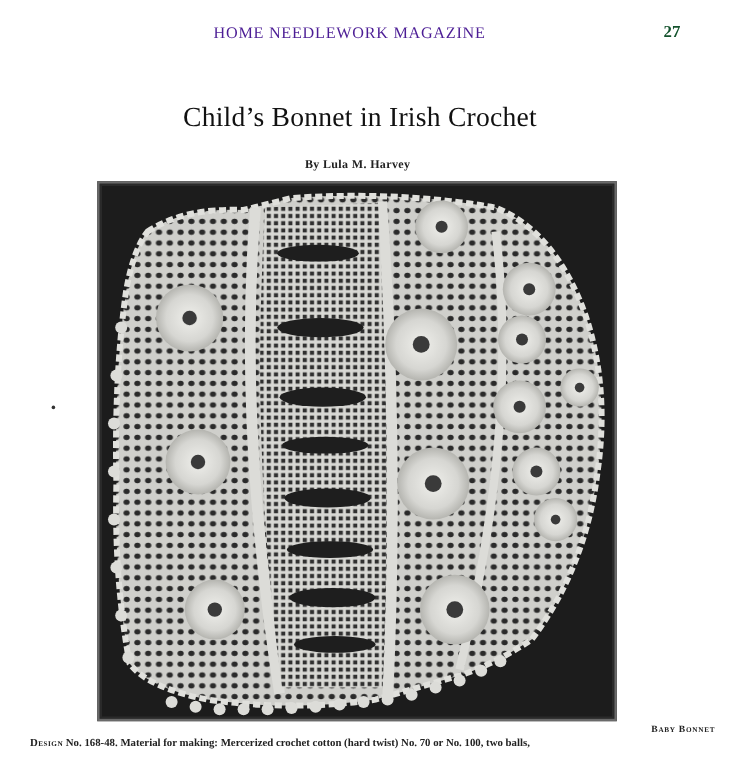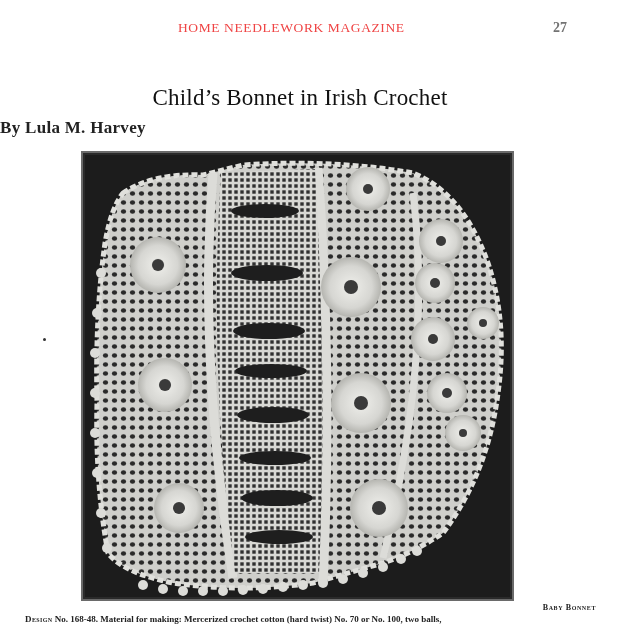--- a/index.html
+++ b/index.html
@@ -1,21 +1,21 @@
 <!DOCTYPE html>
 <html><head>
 <meta charset="utf-8">
 <style>
   html, body { margin: 0; padding: 0; background: #ffffff; }
   body { width: 621px; height: 640px; position: relative; overflow: hidden; font-family: "Liberation Serif", "DejaVu Serif", serif; color: #1a1a1a; }
   .running-head { position: absolute; top: 20px; left: 0; width: 621px; height: 20px; }
-  .mag-name { position: absolute; left: 178px; top: 0; font-size: 13.5px; letter-spacing: 0.6px; color: #ef4444; }
-  .page-num { position: absolute; left: 553px; top: 0; font-size: 14px; font-weight: bold; color: #737373; }
+  .mag-name { position: absolute; left: 178px; top: 0; font-size: 13.5px; letter-spacing: 0.6px; color: #4c1d95; }
+  .page-num { position: absolute; left: 553px; top: 0; font-size: 14px; font-weight: bold; color: #14532d; }
   .title { position: absolute; top: 73px; left: 0; width: 600px; text-align: center; font-size: 23px; color: #111; letter-spacing: 0.2px; margin-top: 12px; }
-  .byline { position: absolute; top: 118px; left: 0; width: 596px; text-align: left; font-size: 17px; font-weight: bold; color: #222; letter-spacing: 0.3px; }
+  .byline { position: absolute; top: 132px; left: 0; width: 596px; text-align: center; font-size: 10px; font-weight: bold; color: #222; letter-spacing: 0.3px; }
   .stray-dot { position: absolute; left: 43px; top: 338px; width: 3px; height: 3px; border-radius: 50%; background: #333; }
   .photo-frame { position: absolute; left: 81px; top: 151px; width: 433px; height: 450px; background: #1c1c1c; border: 2px solid #6a6a6a; box-sizing: border-box; box-shadow: inset 0 0 0 2px #2a2a2a; overflow: hidden; }
   .photo-frame svg { display: block; }
   .caption { position: absolute; top: 603px; left: 0; width: 596px; text-align: right; font-size: 8px; font-weight: bold; letter-spacing: 0.6px; font-variant: small-caps; color: #222; }
   .design-note { position: absolute; top: 614px; left: 25px; width: 560px; font-size: 9px; line-height: 10.5px; font-weight: bold; color: #222; }
   .design-note .lead { font-variant: small-caps; letter-spacing: 0.4px; }
   .design-note .line2 { padding-left: 10px; display: block; }
 </style>
 </head>
 <body>

